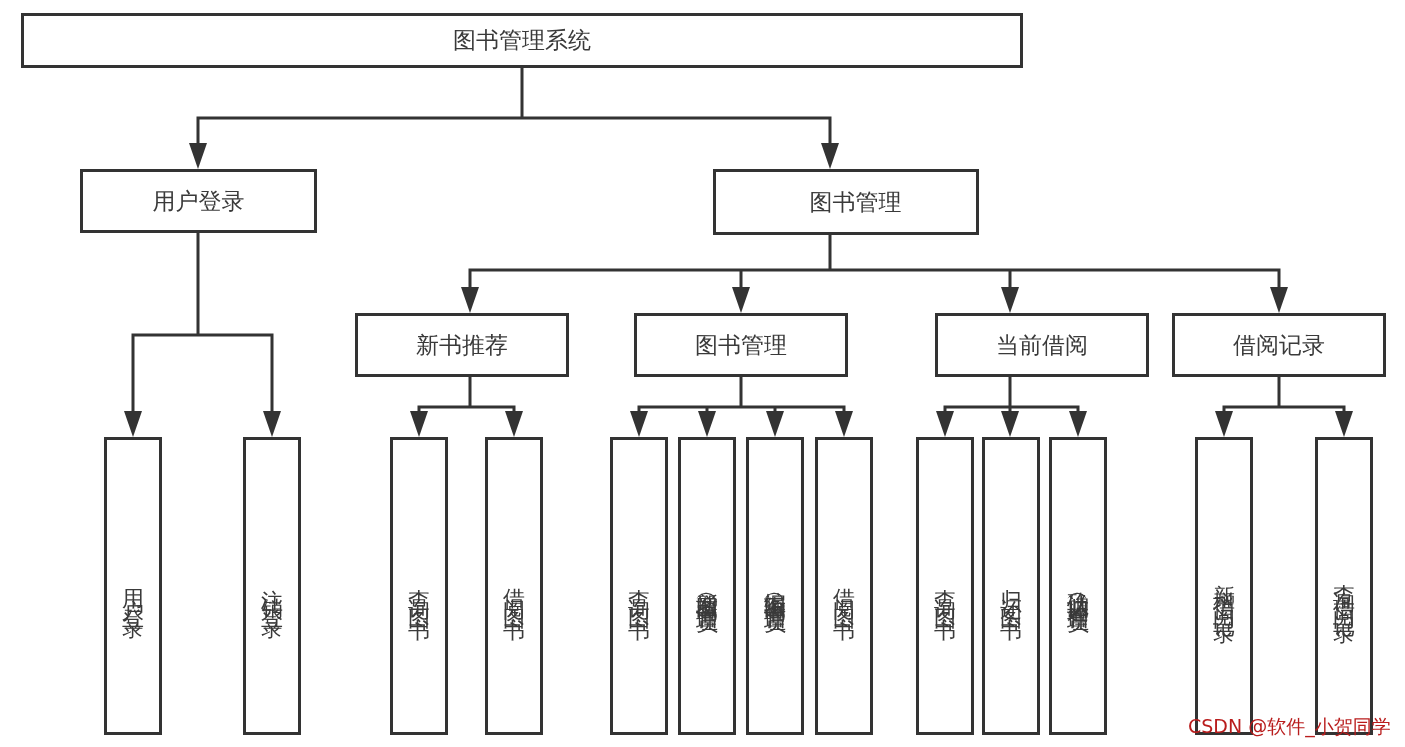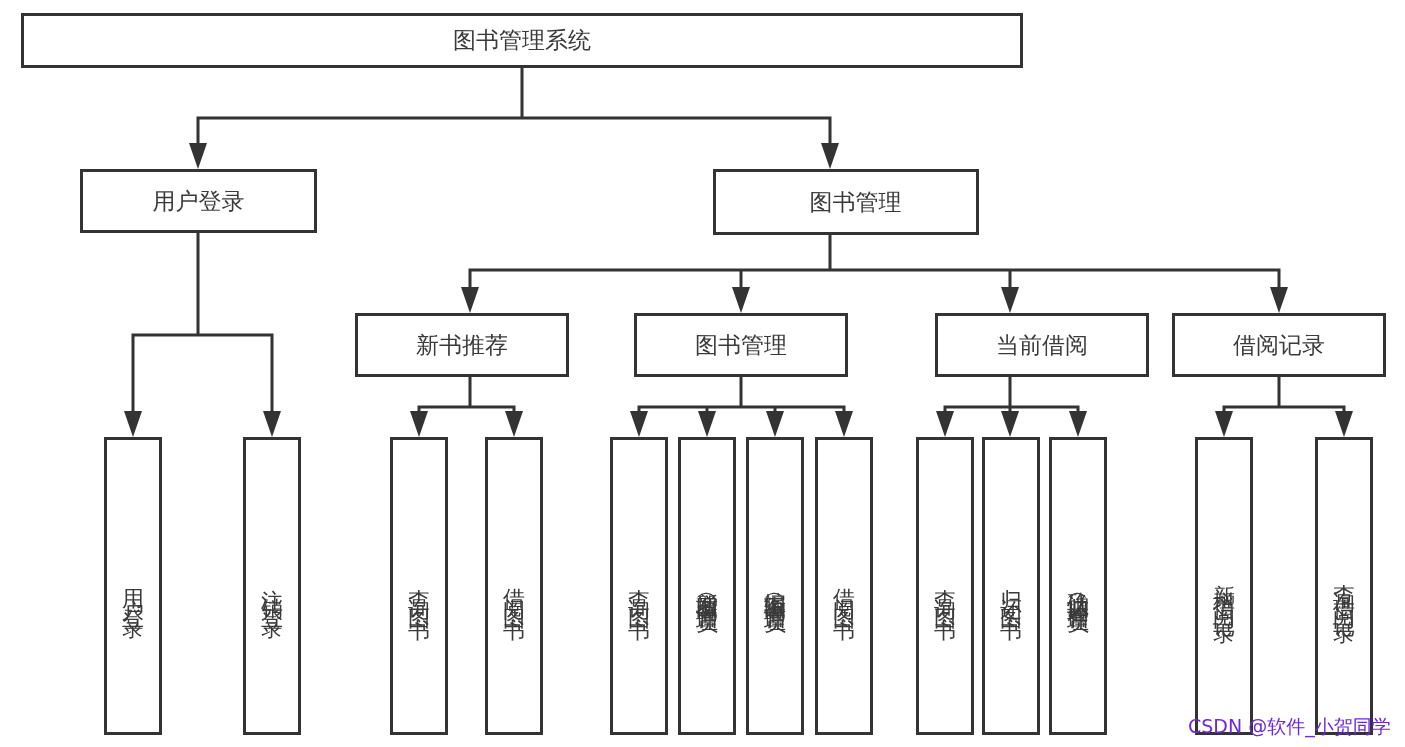--- a/index.html
+++ b/index.html
@@ -37,21 +37,21 @@
     font-size: 22px;
   }
   .len4  { letter-spacing: 10px; padding-top: 10px; }
   .len6  { letter-spacing: 8px;  padding-top: 8px; }
   .len10 { letter-spacing: 3px;  padding-top: 3px; }
   .watermark {
     position: absolute;
     left: 1188px;
     top: 714px;
     font-size: 19px;
-    color: #6d28d9;
+    color: #b91c1c;
     z-index: 3;
     white-space: nowrap;
   }
 </style>
 </head>
 <body>
 
 <div class="stage">
 
   <svg class="connectors" viewBox="0 0 1405 747" xmlns="http://www.w3.org/2000/svg">

